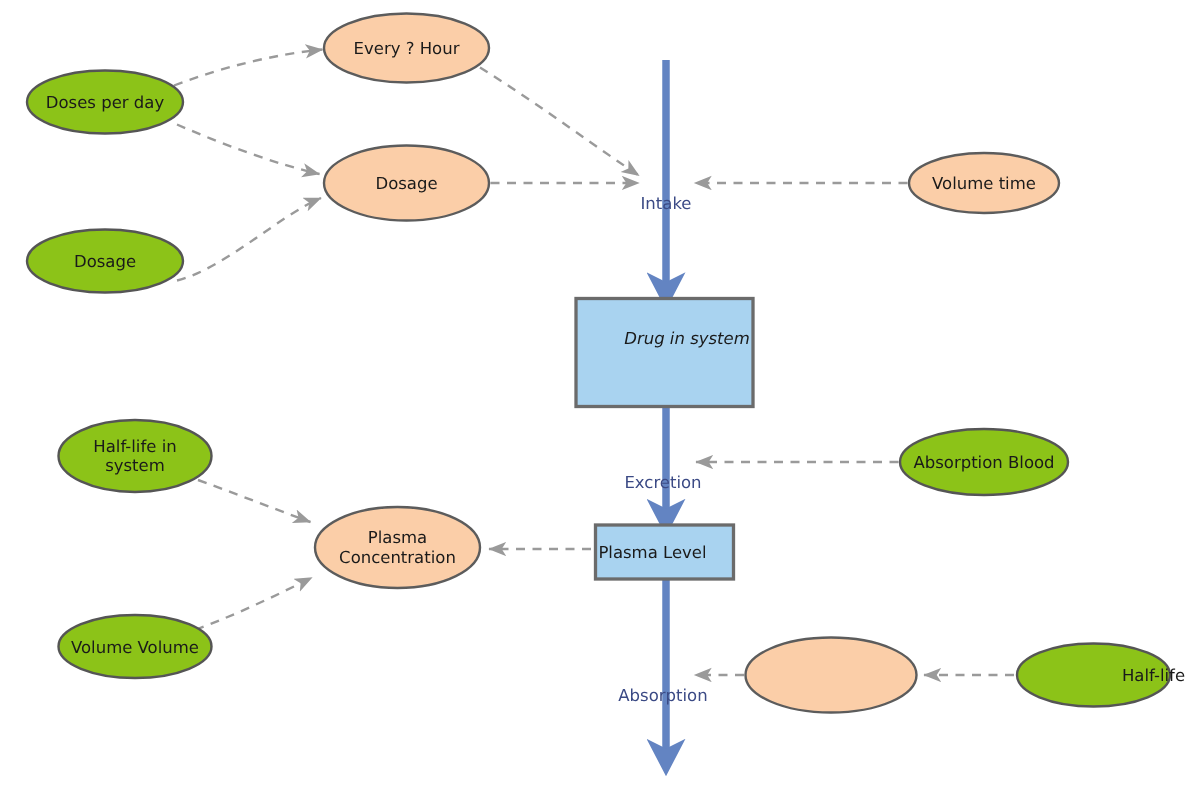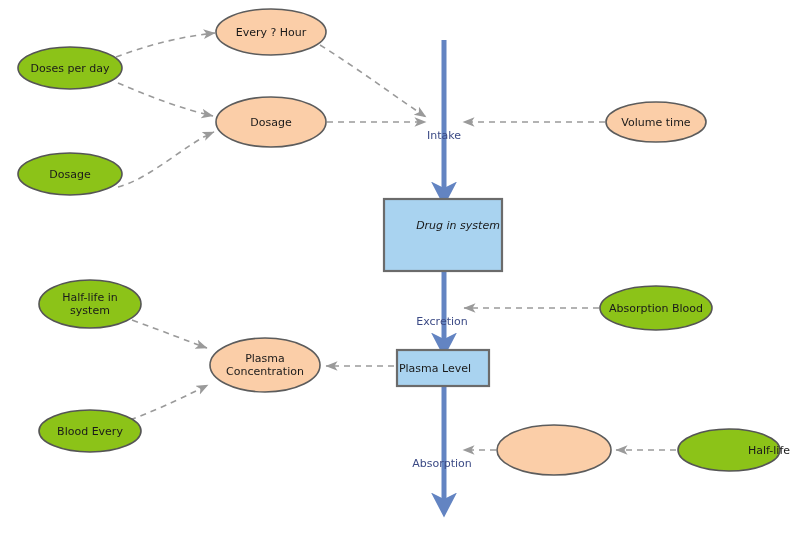--- a/index.html
+++ b/index.html
@@ -118,21 +118,21 @@
   <div class="node-label" style="left:211px; top:9px; width:120px; height:46px;">Every ? Hour</div>
   <div class="node-label" style="left:211px; top:97px; width:120px; height:50px;">Dosage</div>
   <div class="node-label" style="left:606px; top:102px; width:100px; height:40px;">Volume time</div>
   <div class="node-label" style="left:205px; top:338px; width:120px; height:54px;">Plasma
 Concentration</div>
 
   <div class="node-label" style="left:18px; top:47px; width:104px; height:42px;">Doses per day</div>
   <div class="node-label" style="left:18px; top:153px; width:104px; height:42px;">Dosage</div>
   <div class="node-label" style="left:39px; top:280px; width:102px; height:48px;">Half-life in
 system</div>
-  <div class="node-label" style="left:39px; top:410px; width:102px; height:42px;">Blood Every</div>
+  <div class="node-label" style="left:39px; top:410px; width:102px; height:42px;">Volume Volume</div>
   <div class="node-label" style="left:600px; top:286px; width:112px; height:44px;">Absorption Blood</div>
   <div class="node-label" style="left:718px; top:429px; width:102px; height:42px;">Half-life</div>
 
   <div class="edge-label" style="left:414px; top:113px; width:60px; height:18px;">Intake</div>
   <div class="edge-label" style="left:400px; top:299px; width:84px; height:18px;">Excretion</div>
   <div class="edge-label" style="left:403px; top:441px; width:78px; height:18px;">Absorption</div>
 
   <div class="hit" style="left:216px; top:9px; width:110px; height:46px; border-radius:50%;"></div>
   <div class="hit" style="left:216px; top:97px; width:110px; height:50px; border-radius:50%;"></div>
   <div class="hit" style="left:606px; top:102px; width:100px; height:40px; border-radius:50%;"></div>

